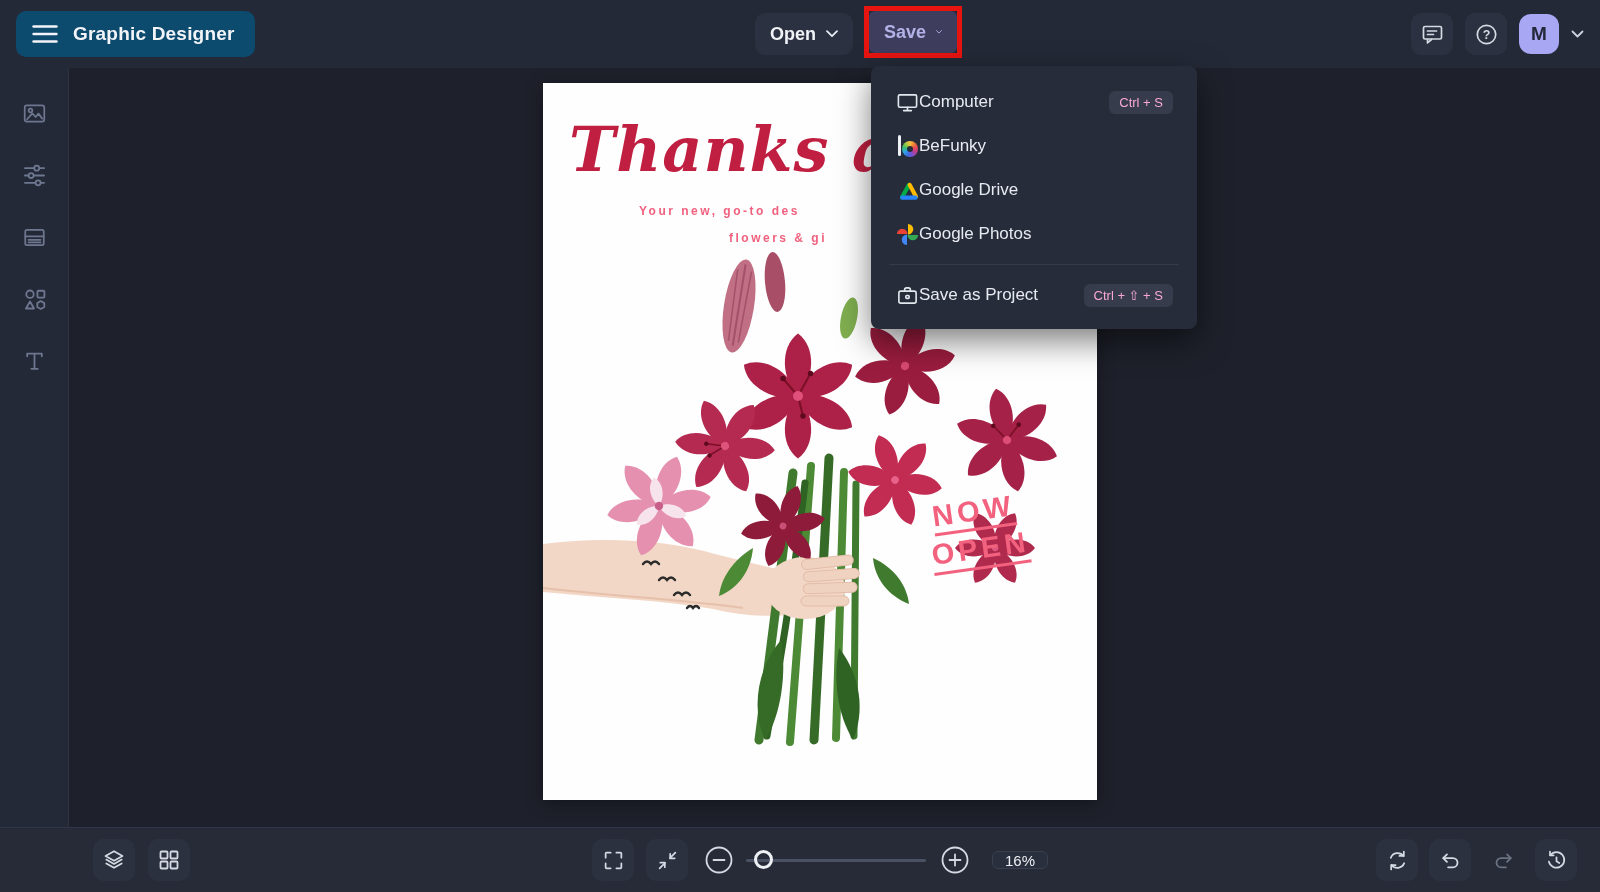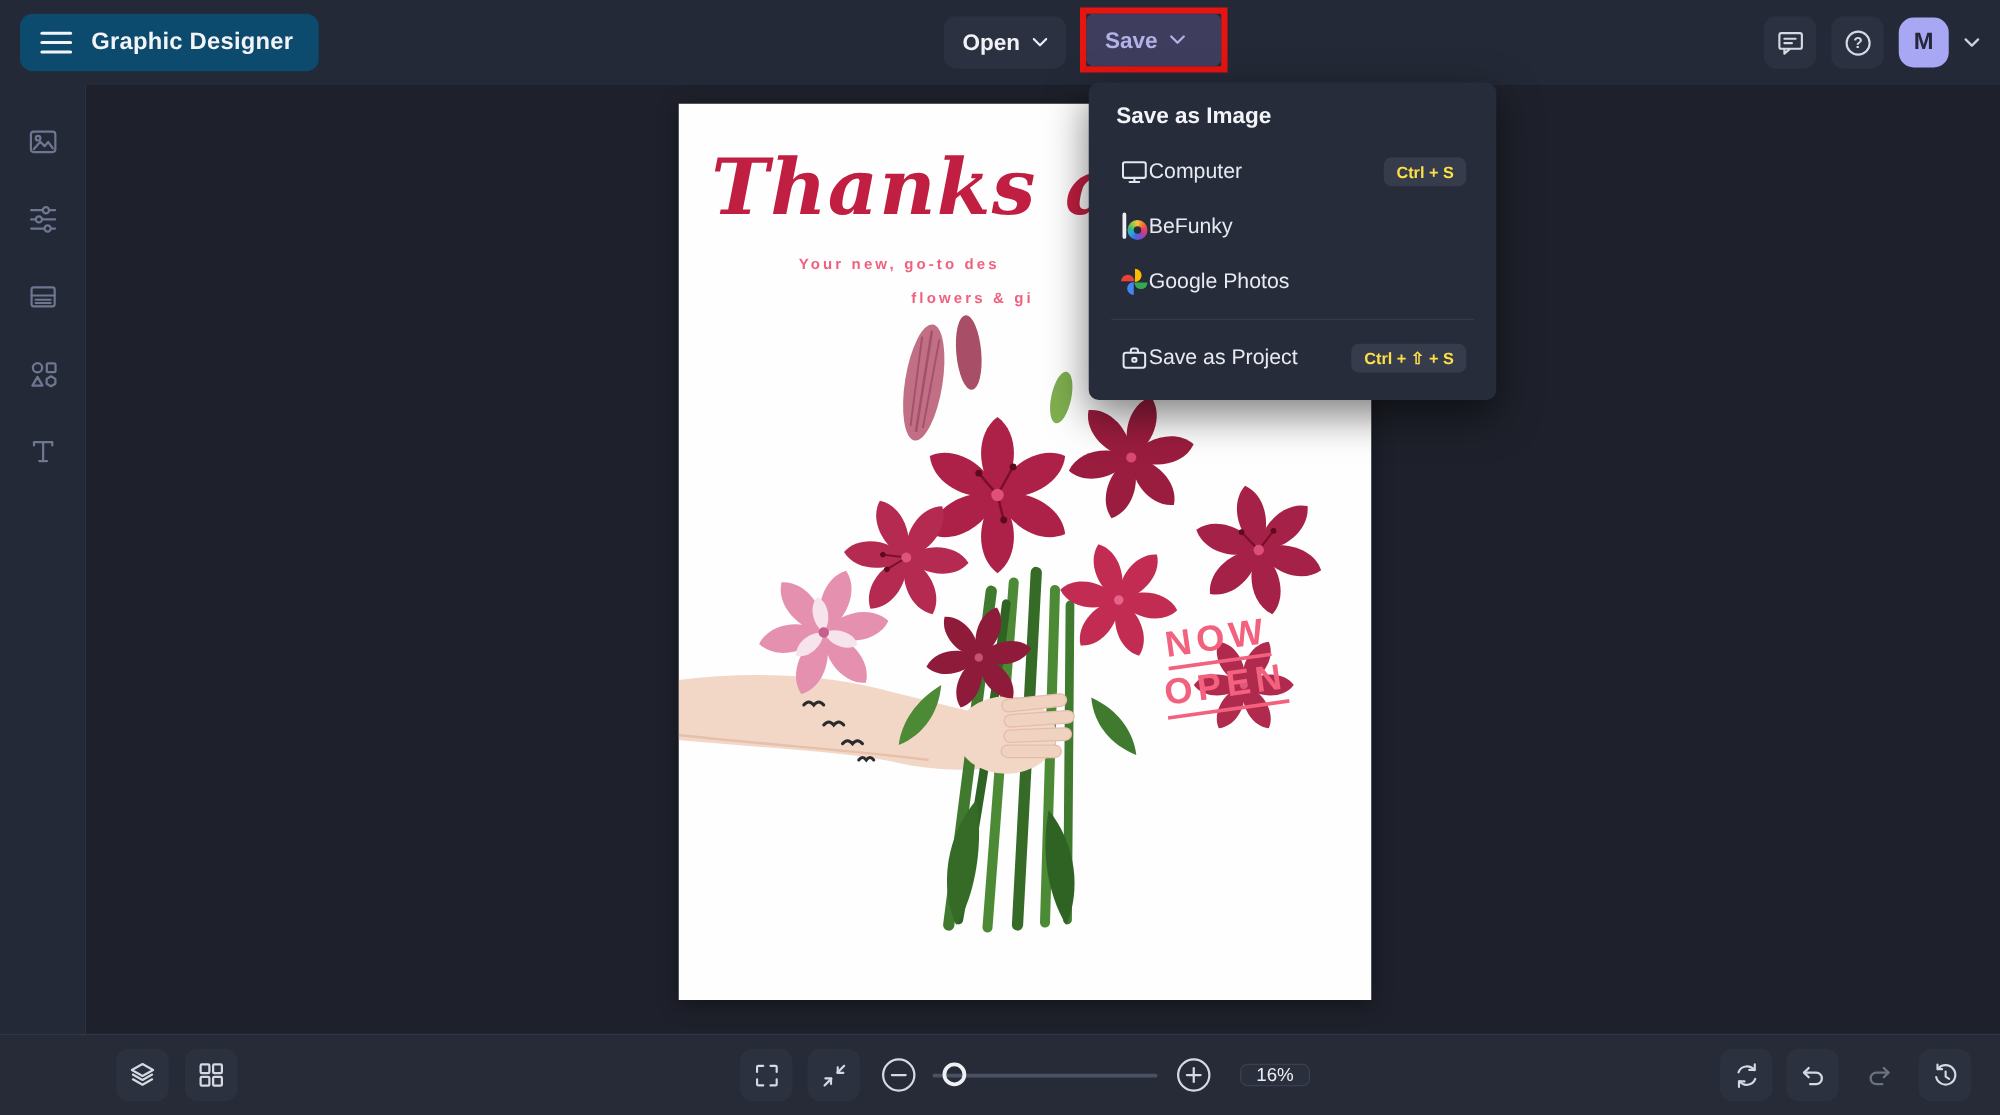--- a/index.html
+++ b/index.html
@@ -8,21 +8,21 @@
 
   
   .topbar { position:absolute; top:0; left:0; right:0; height:68px; background:#242937; }
   .app-chip { position:absolute; left:16px; top:11px; height:46px; background:#0c4a6e; border-radius:10px;
               display:flex; align-items:center; gap:15px; padding:0 20px 0 16px; cursor:pointer; }
   .app-title { font-size:19px; font-weight:700; color:#f2f4f8; letter-spacing:.2px; }
   .tb-btn { display:flex; align-items:center; gap:10px; height:42px; border:none; cursor:pointer;
             border-radius:10px; font-family:inherit; font-size:18px; font-weight:600; padding:0 15px; }
   .open-btn { position:absolute; left:755px; top:13px; background:#2b3140; color:#f0f2f6; }
   .save-highlight { position:absolute; left:864px; top:6px; border:5px solid #e71410; z-index:30; }
-  .save-btn { background:#3e3d5e; color:#b3b2e6; border-radius:6px; width:108px; justify-content:flex-start; }
+  .save-btn { background:#3e3d5e; color:#b3b2e6; border-radius:6px; width:88px; justify-content:space-between; }
   .topbar-right { position:absolute; right:16px; top:13px; display:flex; align-items:center; gap:12px; }
   .icon-btn { width:42px; height:42px; background:#2b3140; border:none; border-radius:10px; cursor:pointer;
               display:flex; align-items:center; justify-content:center; }
   .avatar { width:40px; height:40px; border-radius:12px; background:#a7a7f3; display:flex; align-items:center;
             justify-content:center; font-size:19px; font-weight:700; color:#232838; cursor:pointer; }
   .acct-chevron { cursor:pointer; display:flex; align-items:center; }
 
   
   .sidebar { position:absolute; left:0; top:68px; bottom:65px; width:69px; background:#242937;
              border-right:1px solid #2c3240; display:flex; flex-direction:column; align-items:center;
@@ -49,21 +49,21 @@
                     font-size:20px; font-weight:600; letter-spacing:.5px; }
 
   
   .dropdown { position:absolute; left:871px; top:66px; width:326px; background:#272c3a; border-radius:8px;
               box-shadow:0 12px 32px rgba(0,0,0,.5); padding:14px 14px 12px; z-index:40; }
   .menu-header { font-size:18px; font-weight:700; color:#f2f4f9; padding:2px 8px 12px; }
   .menu-item { display:flex; align-items:center; height:44px; padding:0 10px; border-radius:8px; 
                font-size:17px; color:#e7eaf1; cursor:pointer; }
   .mi-icon { width:24px; display:flex; align-items:center; justify-content:center; }
   .mi-label { font-weight:500; }
-  .shortcut { margin-left:auto; background:#363c4b; color:#fde047; font-size:13px; font-weight:700;
+  .shortcut { margin-left:auto; background:#363c4b; color:#f9a8d4; font-size:13px; font-weight:400;
               padding:4px 10px; border-radius:6px; white-space:nowrap; }
   .menu-chevron { margin-left:auto; display:flex; align-items:center; }
   .menu-divider { height:1px; background:#353b4a; margin:8px 4px; }
 
   
   .bf { position:relative; width:21px; height:22px; }
   .bf-stem { position:absolute; left:1px; top:0; width:3.5px; height:21px; border-radius:2px; background:#eef0f5; }
   .bf-wheel { position:absolute; right:0; bottom:0; width:16px; height:16px; border-radius:50%;
               background:conic-gradient(#f6c343,#ef7d31,#e8415c,#b9408f,#7b4fd0,#3f6ce0,#2fa3e8,#35b97a,#9ac93f,#f6c343); }
   .bf-wheel::after { content:""; position:absolute; left:5px; top:5px; width:6px; height:6px; border-radius:50%; background:#272c3a; }
@@ -373,21 +373,20 @@
 
       <div class="stamp">
         <span class="stamp-line">NOW</span><br>
         <span class="stamp-line stamp-line2">OPEN</span>
       </div>
 
     </div>
   </main>
 
   <div class="dropdown">
-    <div class="menu-header">Save as Image</div>
 
     <div class="menu-item">
       <span class="mi-icon">
         <svg width="23" height="23" viewBox="0 0 24 24">
             <g fill="none" stroke="#e3e7ee" stroke-width="1.7" stroke-linecap="round" stroke-linejoin="round">
               <rect x="2.5" y="4" width="19" height="13" rx="1.5"></rect>
               <line x1="12" y1="17" x2="12" y2="20"></line>
               <line x1="8" y1="20.5" x2="16" y2="20.5"></line>
             </g>
           </svg>
@@ -399,20 +398,32 @@
     <div class="menu-item">
       <span class="mi-icon">
         <span class="bf">
             <span class="bf-stem"></span>
             <span class="bf-wheel"></span>
           </span>
       </span>
       <span class="mi-label">BeFunky</span>
     </div>
 
+    <div class="menu-item">
+      <span class="mi-icon">
+        <svg width="23" height="22" viewBox="0 0 24 24">
+            <g fill="none" stroke-width="4.6" stroke-linecap="round" stroke-linejoin="round">
+              <path d="M6 20 L13.6 6.4" stroke="#00ac47"></path>
+              <path d="M14.4 6.4 L21.2 19.2" stroke="#ffba00"></path>
+              <path d="M6.4 20.4 L20.8 20.4" stroke="#2684fc"></path>
+            </g>
+          </svg>
+      </span>
+      <span class="mi-label">Google Drive</span>
+    </div>
 
     <div class="menu-item">
       <span class="mi-icon">
         <svg width="23" height="23" viewBox="0 0 24 24">
           <path d="M12 12 H1 a5.5 5.5 0 0 1 11 0 Z" fill="#ea4335" transform="translate(0,-0.5)"></path>
           <path d="M12 12 V1 a5.5 5.5 0 0 1 0 11 Z" fill="#fbbc04" transform="translate(0.5,0)"></path>
           <path d="M12 12 h11 a5.5 5.5 0 0 1 -11 0 Z" fill="#34a853" transform="translate(0,0.5)"></path>
           <path d="M12 12 v11 a5.5 5.5 0 0 1 0 -11 Z" fill="#4285f4" transform="translate(-0.5,0)"></path>
         </svg>
       </span>

